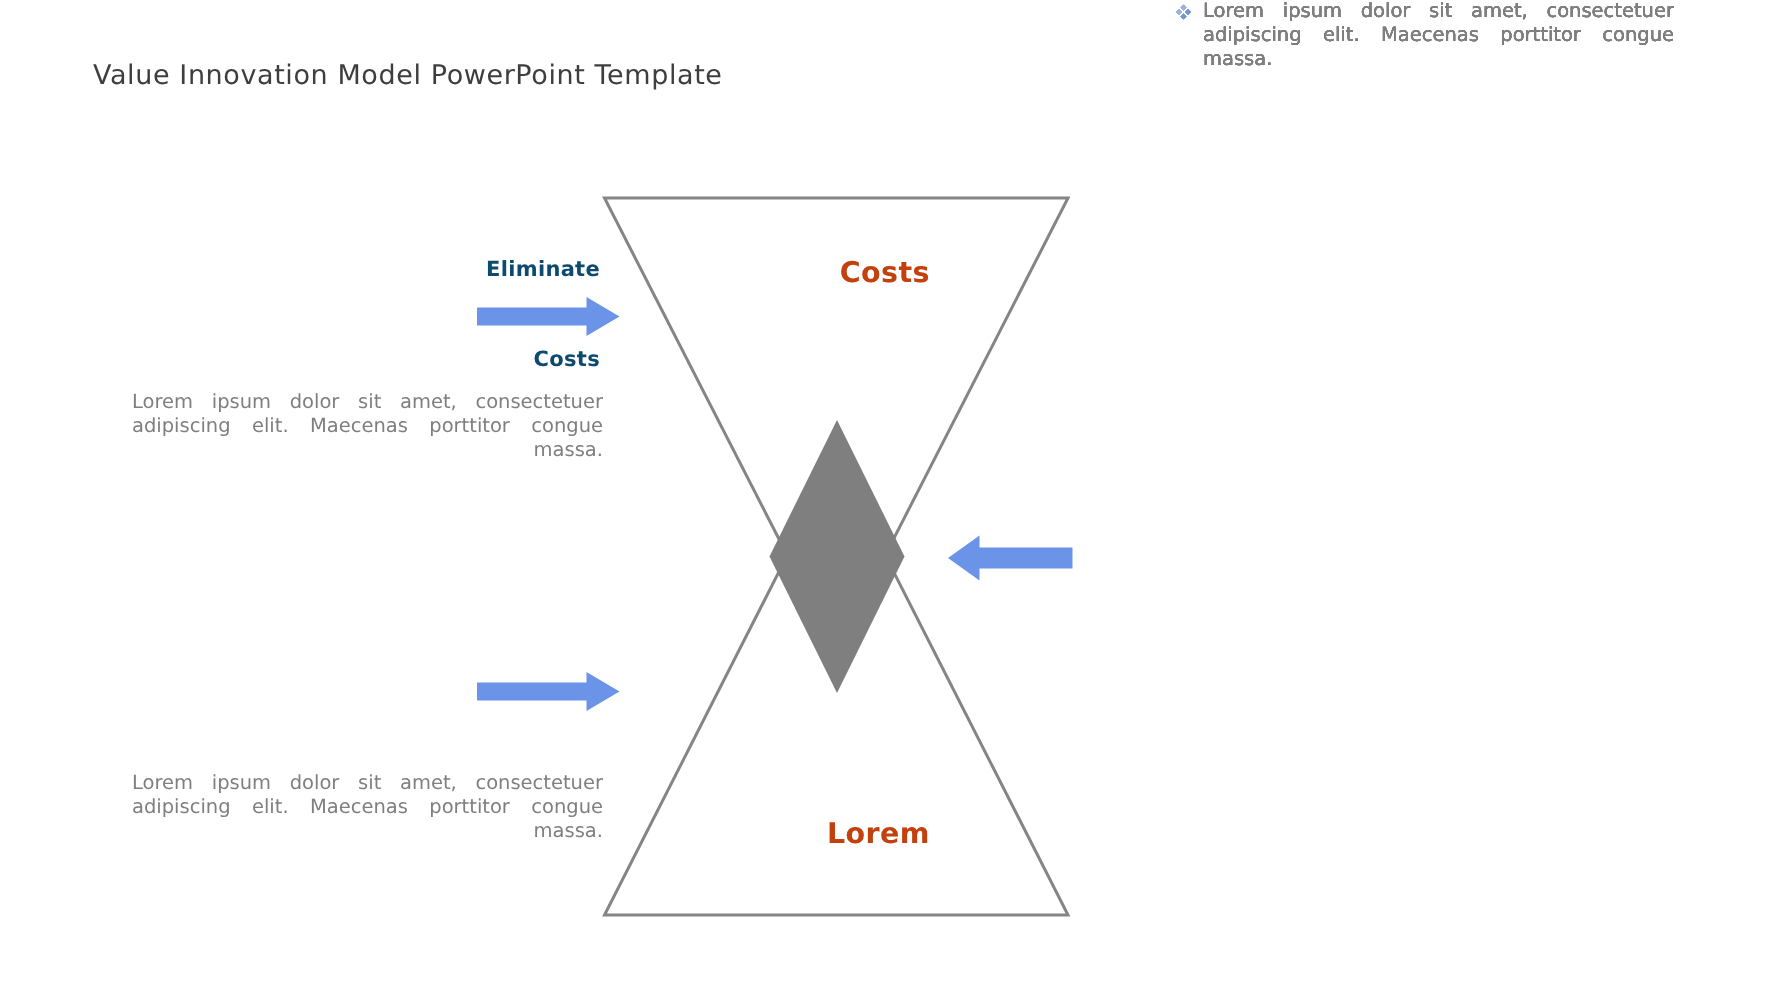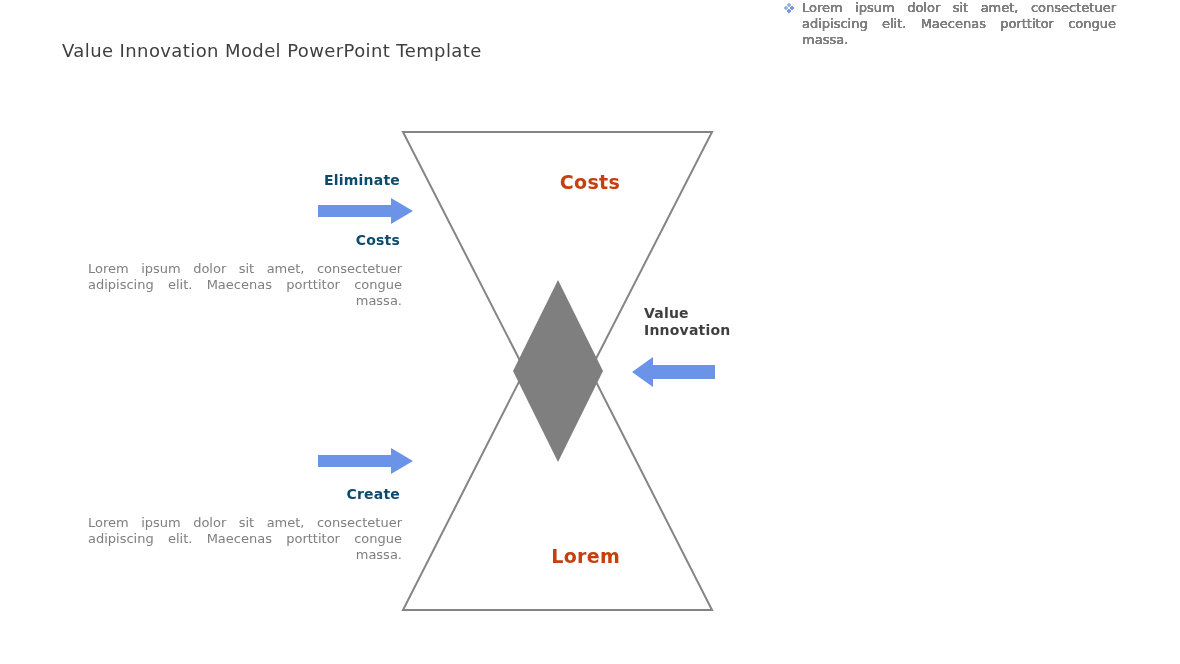--- a/index.html
+++ b/index.html
@@ -130,24 +130,22 @@
     <polygon points="715,365 653,365 653,357 632,372 653,387 653,379 715,379" fill="#6b93e8"></polygon>
   </svg>
 
   <div class="abs tri-label costs-label">Costs</div>
   <div class="abs tri-label value-label">Lorem</div>
 
   <div class="abs action-label eliminate-label">Eliminate</div>
   <div class="abs action-label reduce-label">Costs</div>
   <div class="abs side-desc side-desc-top">Lorem ipsum dolor sit amet, consectetuer adipiscing elit. Maecenas porttitor congue massa.</div>
 
-  <div class="abs action-label create-label">Create</div>
   <div class="abs side-desc side-desc-bottom">Lorem ipsum dolor sit amet, consectetuer adipiscing elit. Maecenas porttitor congue massa.</div>
 
-  <div class="abs center-label">Value Innovation</div>
 
   <div class="bullet-item">
     <svg class="bullet-glyph" viewBox="0 0 10 10">
         <path fill="#9bb3e0" d="M5 0 L7 2 L5 4 L3 2 Z M2 3 L4 5 L2 7 L0 5 Z"></path>
         <path fill="#7396d6" d="M8 3 L10 5 L8 7 L6 5 Z M5 6 L7 8 L5 10 L3 8 Z"></path>
       </svg>
     <div class="bullet-text">Lorem ipsum dolor sit amet, consectetuer adipiscing elit. Maecenas porttitor congue massa.</div>
   </div>
   <div class="bullet-item">
     <svg class="bullet-glyph" viewBox="0 0 10 10">

